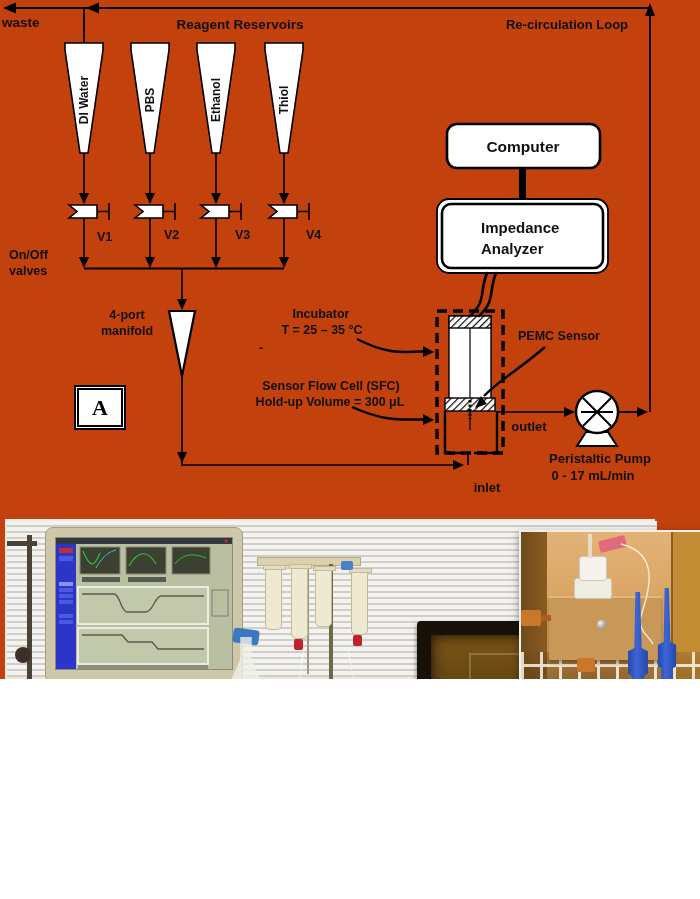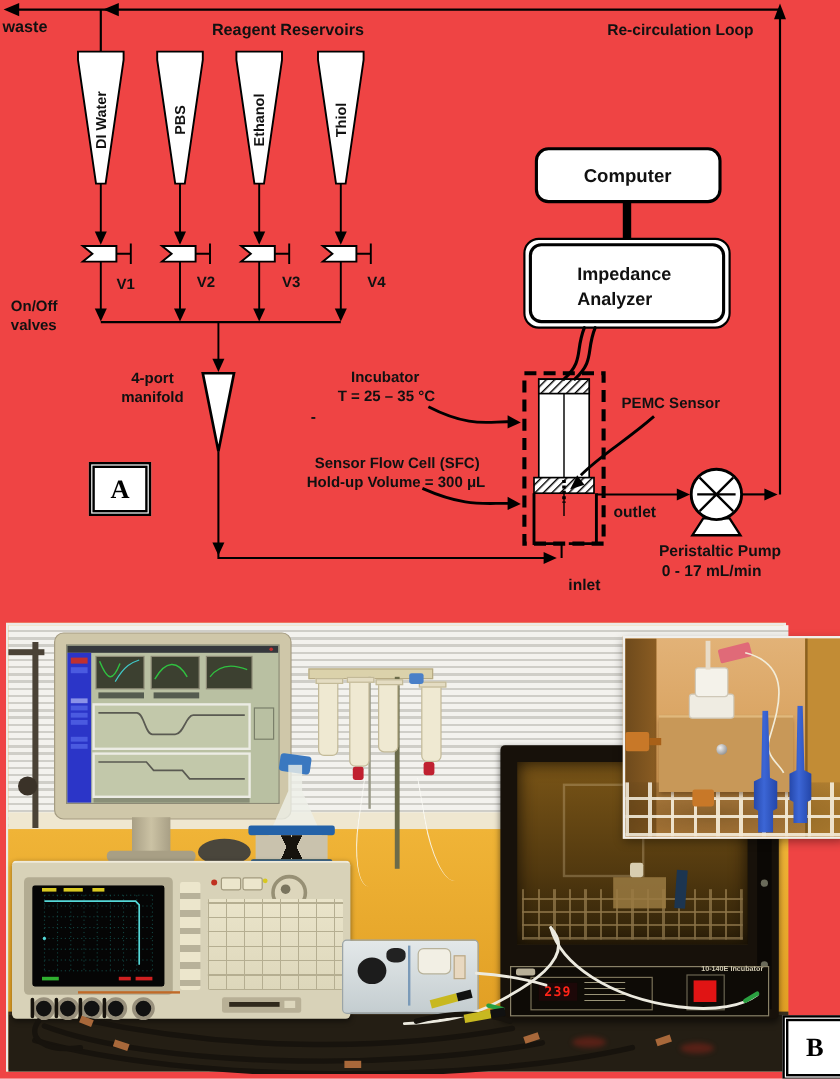--- a/index.html
+++ b/index.html
@@ -1,16 +1,16 @@
 <!DOCTYPE html>
 <html style="--wall-yellow: #e8a72b; --bench-dark: #231d13; --instrument-beige: #d8d2b8; --screen-sage: #b9c0a2; --sidebar-blue: #2b35c8; --crt-trace: #55d8d8; --incubator-dark: #17110a; --inset-tan: #d49a52; --clip-blue: #2a52c0; --led-red: #ff2418; --jack-blue: #2462a8;"><head>
 <meta charset="utf-8">
 <style>
   html,body{margin:0;padding:0;background:#fff;}
-  .page{position:relative;width:700px;height:899px;background:#ef4444;overflow:hidden;
+  .page{position:relative;width:700px;height:679px;background:#c2410c;overflow:hidden;
         font-family:"Liberation Sans",sans-serif;}
   .abs{position:absolute;}
   svg text{font-family:"Liberation Sans",sans-serif;font-weight:700;fill:#111;}
 
   
   .panel-label{position:absolute;display:flex;align-items:center;justify-content:center;
     border:5px double #000;background:#fff;font-family:"Liberation Serif",serif;
     font-weight:700;font-size:22px;color:#000;}
   #labelA{left:74px;top:385px;width:42px;height:35px;}
   #labelB{left:652px;top:846px;width:44px;height:44px;}

